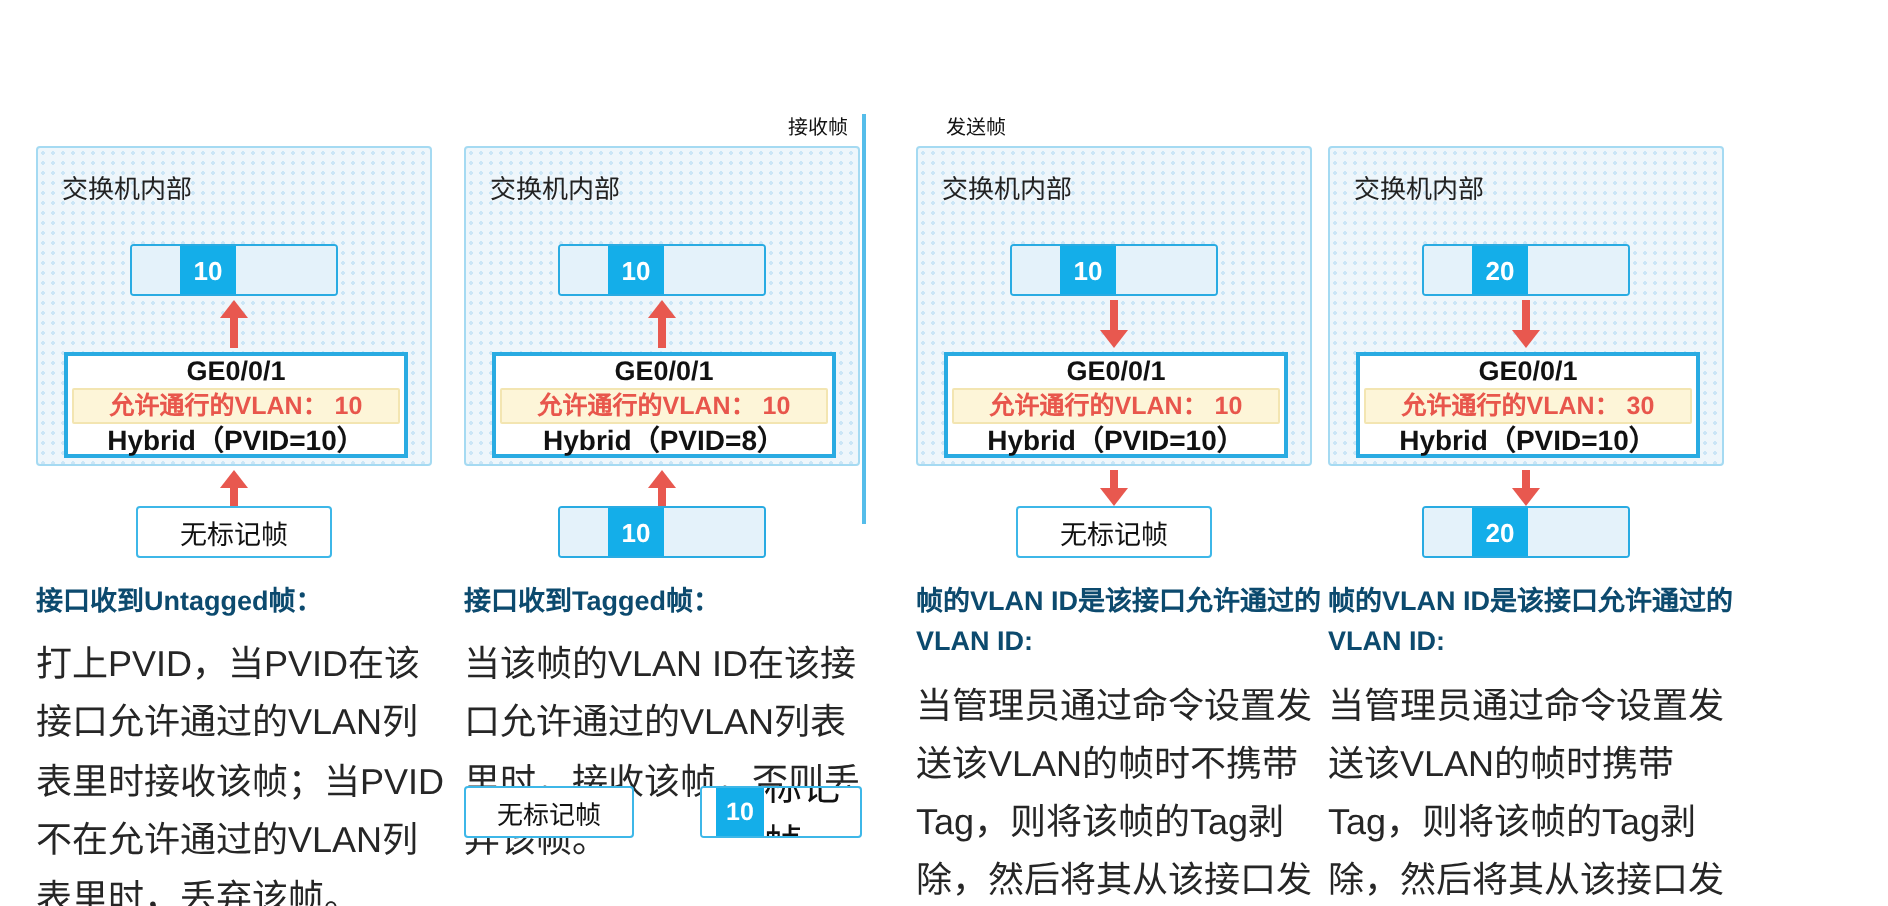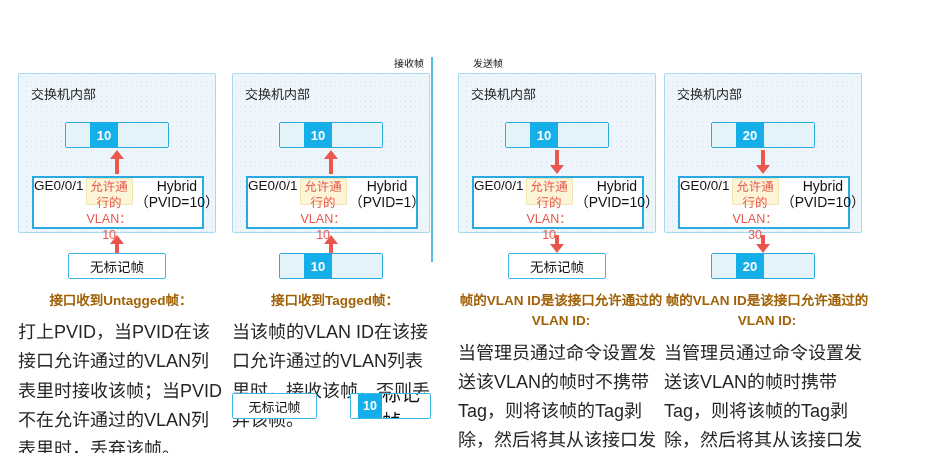--- a/index.html
+++ b/index.html
@@ -48,32 +48,32 @@
   .arrow.up{flex-direction:column;}
   .arrow.down{flex-direction:column-reverse;}
   .arrow .head{width:0;height:0;border-left:7px solid transparent;border-right:7px solid transparent;}
   .arrow.up .head{border-bottom:9px solid var(--red);}
   .arrow.down .head{border-top:9px solid var(--red);}
   .arrow .stem{width:4px;flex:1;background:var(--red);}
   .arrow.inner{top:76px;height:24px;}
   .arrow.outer{top:162px;height:18px;}
 
   .gebox{position:absolute;left:13px;top:102px;width:172px;height:53px;background:#fff;
-    border:2px solid var(--accent);display:flex;flex-direction:row;}
+    border:2px solid var(--accent);display:flex;flex-direction:column;font-weight:bold;}
   .ge-name{height:16px;font-size:13.5px;text-align:center;line-height:16px;color:#111;}
   .ge-vlan{height:27px;margin:0 2px;font-size:12.5px;text-align:center;line-height:16px;
     color:var(--striptext);background:var(--stripbg);border:1px solid var(--stripborder);border-radius:1px;}
   .ge-mode{flex:1;font-size:14px;text-align:center;line-height:16px;color:#111;}
 
   .extbox{position:absolute;left:50%;top:180px;transform:translateX(-50%);width:98px;height:26px;
     background:#fff;border:1.5px solid #3db7e8;border-radius:2px;
     font-size:13.5px;color:#111;display:flex;align-items:center;justify-content:center;}
 
   .caption{position:absolute;left:0;top:218px;width:206px;}
-  .cap-title{font-size:13.5px;font-weight:700;color:#a16207;line-height:1.5;text-align:center;}
+  .cap-title{font-size:13.5px;font-weight:700;color:#0c4a6e;line-height:1.5;}
   .cap-body{margin-top:7px;font-size:18px;color:#262626;line-height:1.62;}
 
   .legend{position:absolute;left:0;top:320px;display:flex;gap:33px;align-items:center;}
   .legend-untagged{width:85px;height:26px;background:#fff;border:1.5px solid #3db7e8;border-radius:2px;
     font-size:13px;color:#111;display:flex;align-items:center;justify-content:center;}
   .legend-tagged{width:81px;height:26px;background:#fff;border:1.5px solid #3db7e8;border-radius:2px;
     display:flex;overflow:hidden;}
   .legend-tagged .lt-gap{width:7px;background:#fff;}
   .legend-tagged .lt-tag{width:24px;background:var(--tagblue);color:#fff;font-size:12.5px;font-weight:700;
     display:flex;align-items:center;justify-content:center;}
@@ -126,21 +126,21 @@
         <span class="seg blue">10</span>
         <span class="seg light wide"></span>
       </div>
       <div class="arrow up inner">
           <i class="head"></i>
           <i class="stem"></i>
         </div>
       <div class="gebox">
         <div class="ge-name">GE0/0/1</div>
         <div class="ge-vlan">允许通行的VLAN： 10</div>
-        <div class="ge-mode">Hybrid（PVID=1）</div>
+        <div class="ge-mode">Hybrid（PVID=8）</div>
       </div>
     </div>
     <div class="arrow up outer">
         <i class="head"></i>
         <i class="stem"></i>
       </div>
     <div class="tagframe pos-ext">
       <span class="seg light"></span>
       <span class="seg blue">10</span>
       <span class="seg light wide"></span>

